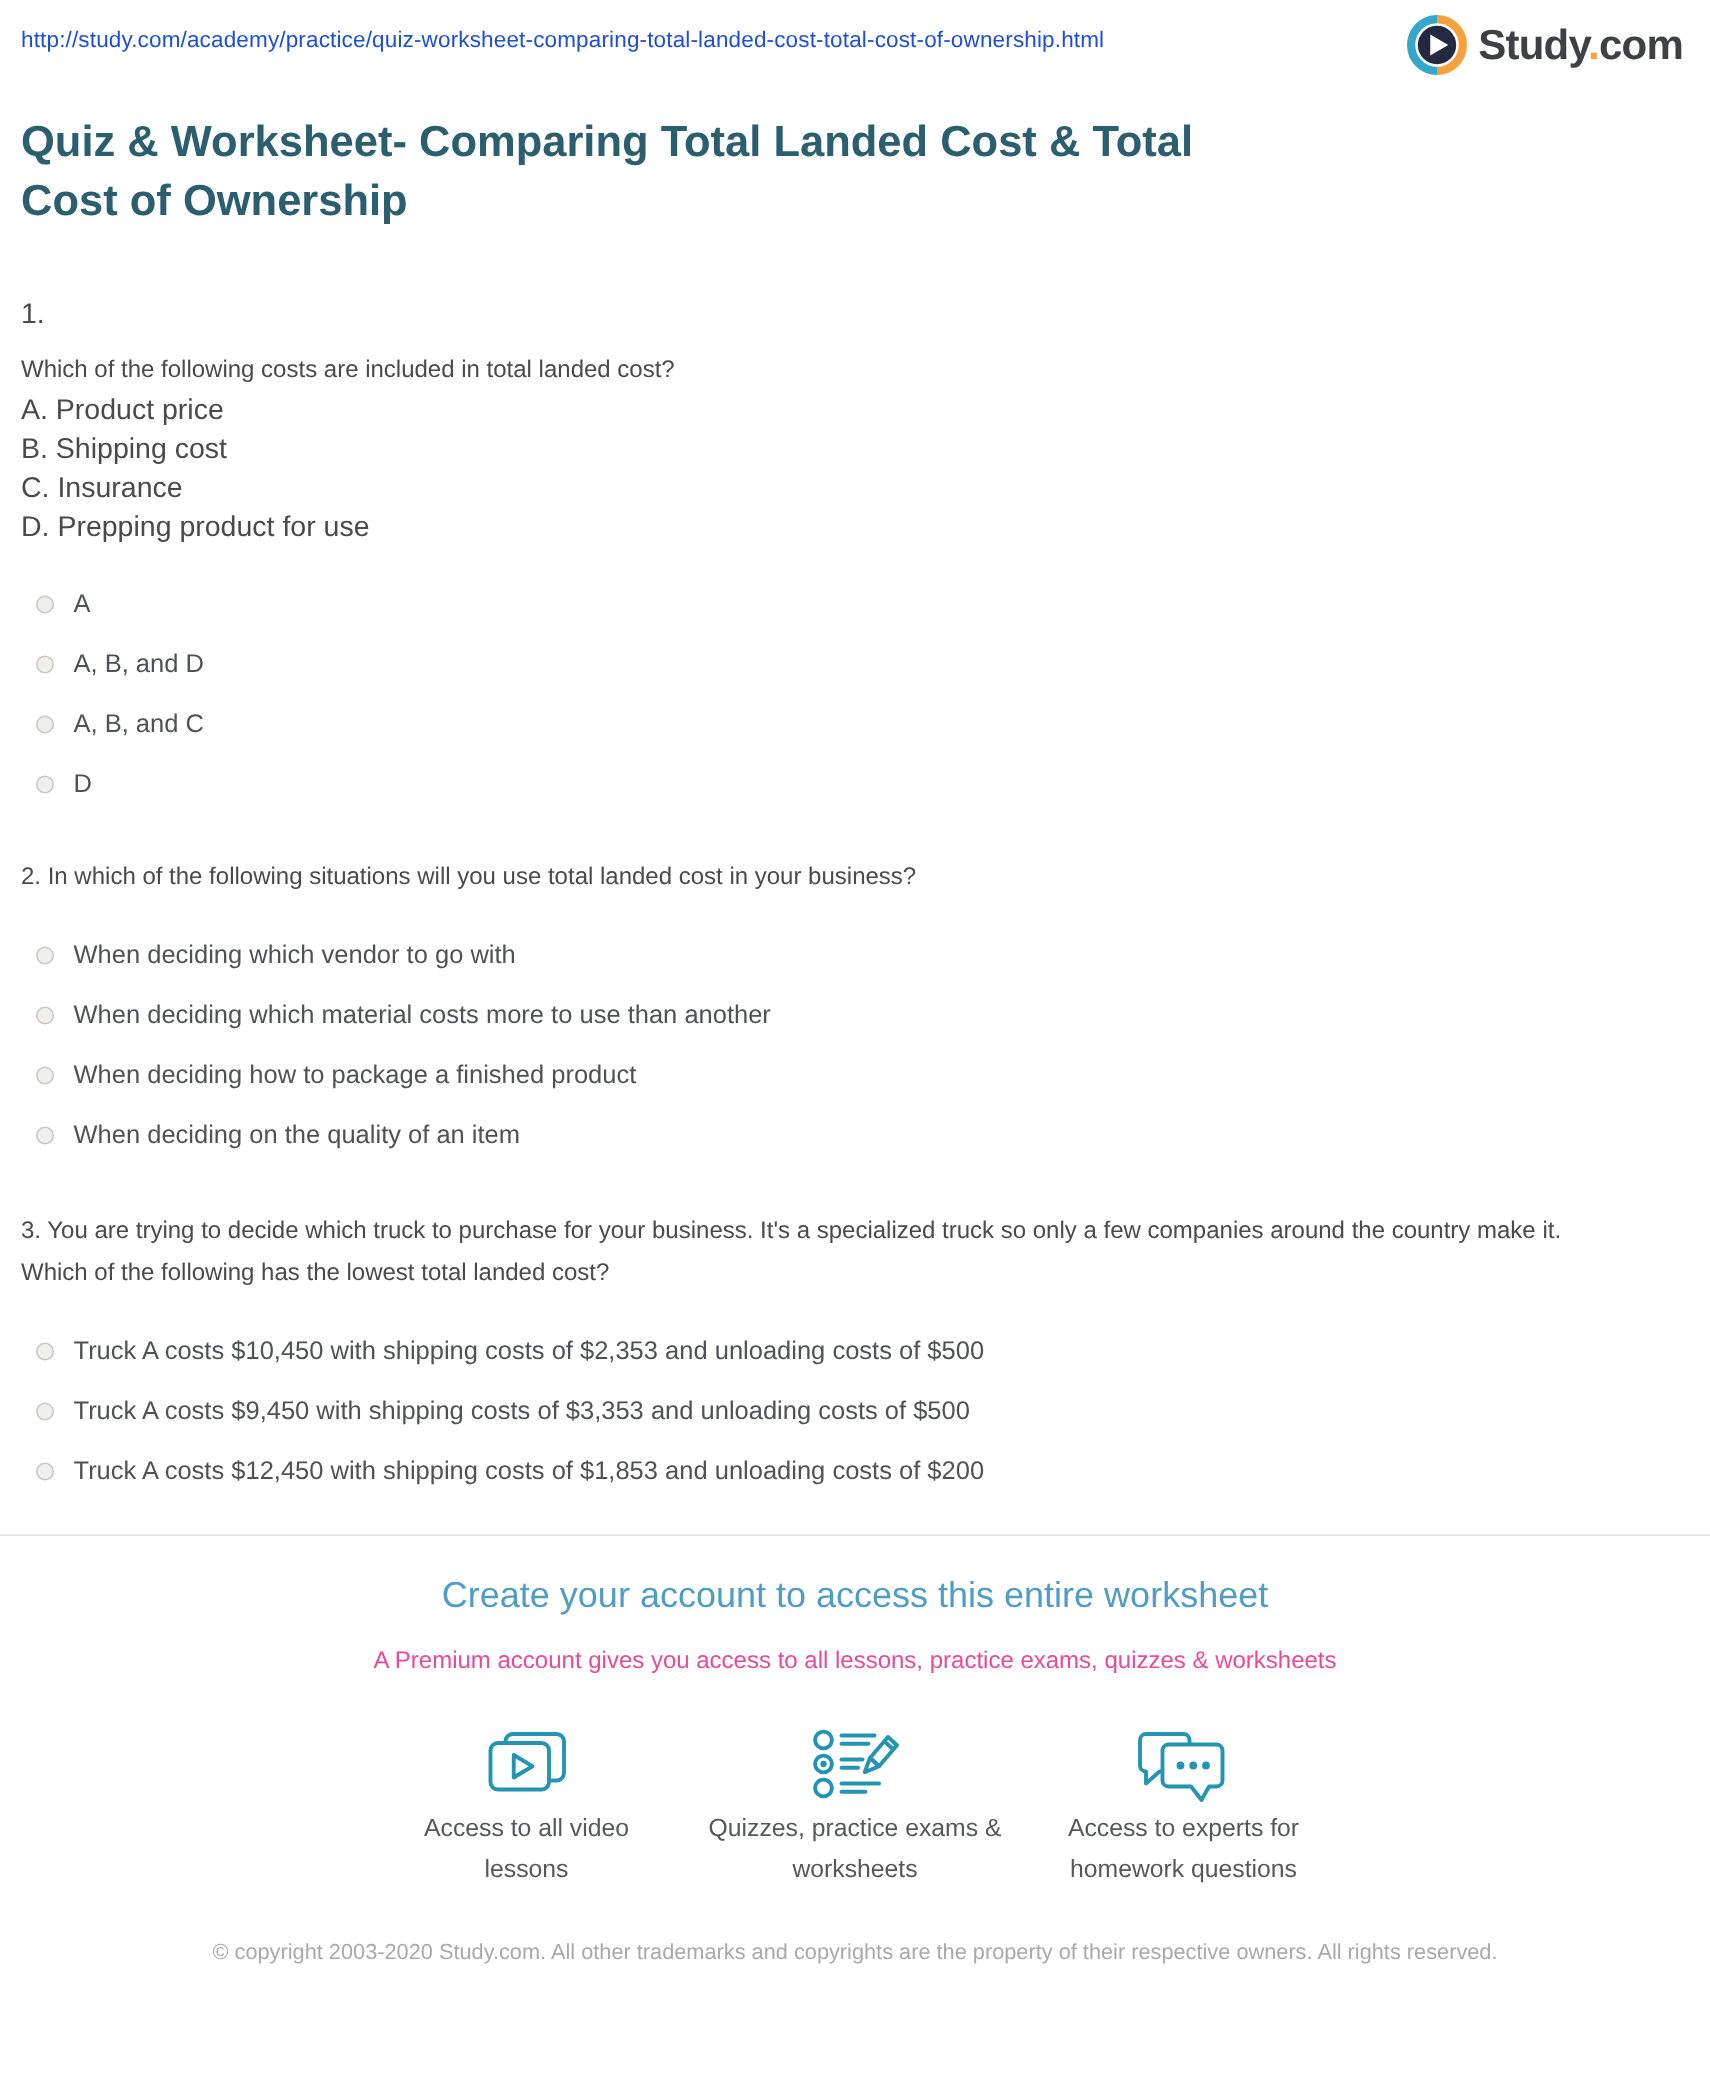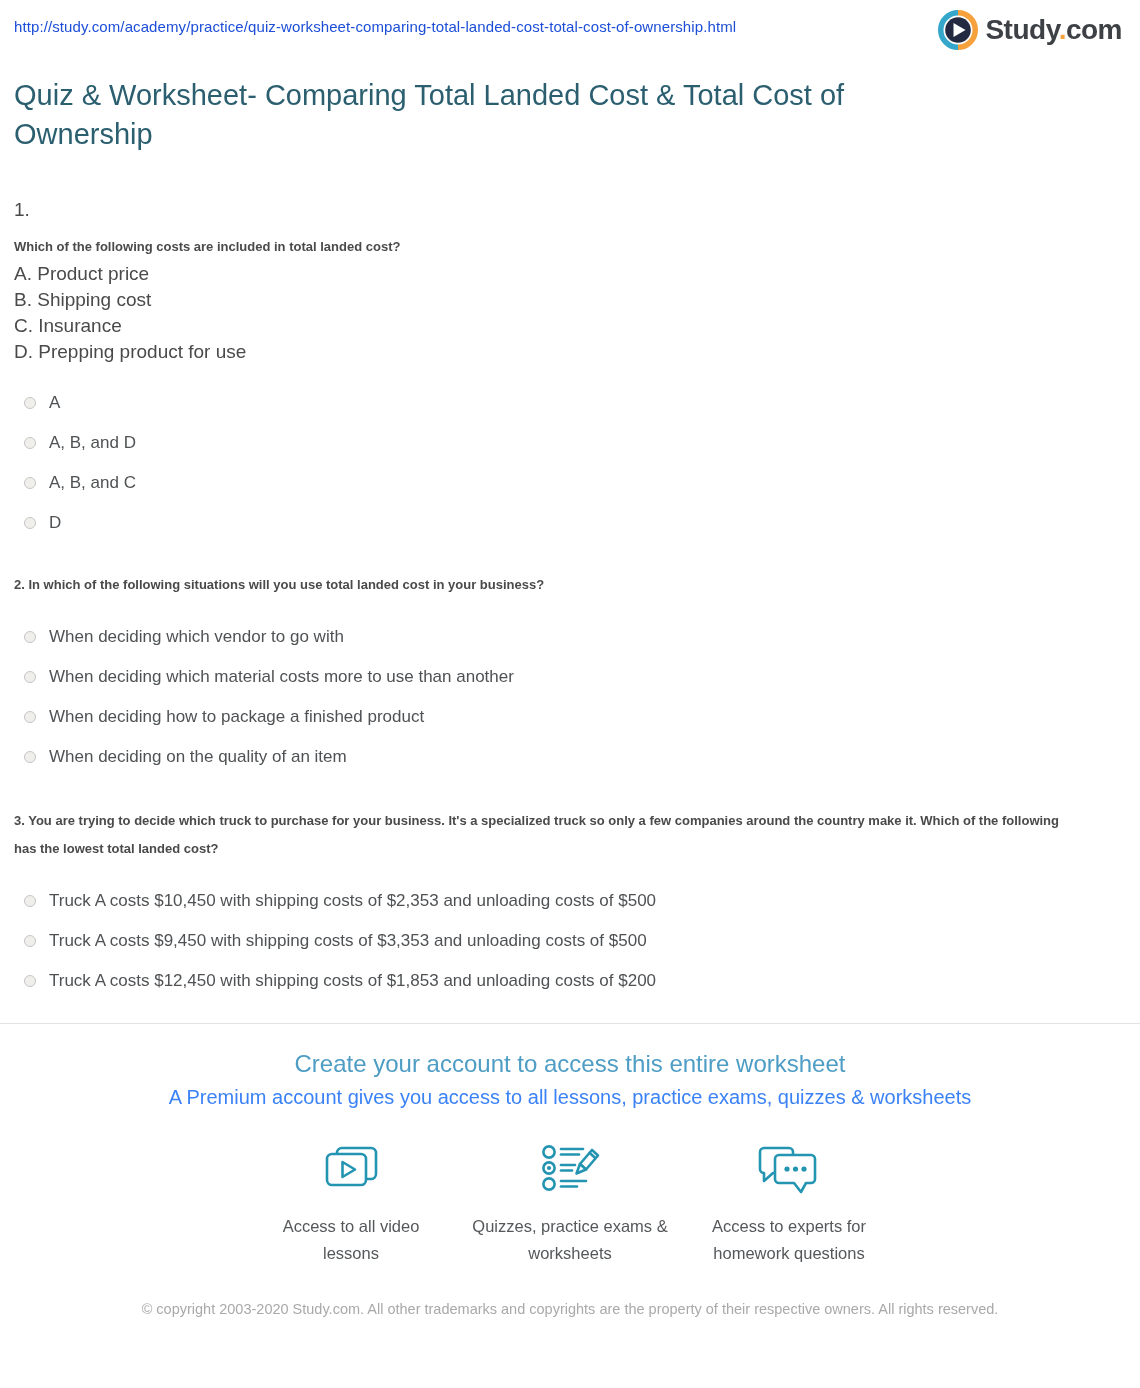--- a/index.html
+++ b/index.html
@@ -40,35 +40,35 @@
     margin-left: 7px;
   }
   .logo-dot { color: #f6a13b; }
 
   .content { padding: 0 20px 0 14px; }
 
   h1.title {
     margin-top: 26px;
     font-size: 29px;
     line-height: 1.33;
-    font-weight: 400;
+    font-weight: 700;
     color: #2b5f70;
     max-width: 850px;
   }
 
   .qnum {
     margin-top: 46px;
     font-size: 19px;
     color: #4a4a4a;
     font-weight: 400;
   }
   .qtext {
     margin-top: 14px;
-    font-size: 13px;
-    font-weight: 700;
+    font-size: 16px;
+    font-weight: 400;
     color: #4a4a4a;
     line-height: 28px;
     max-width: 1070px;
   }
   .qtext.first { margin-top: 12px; }
   .choice-line {
     font-size: 19px;
     font-weight: 400;
     color: #4a4a4a;
     line-height: 26px;
@@ -106,38 +106,38 @@
 
   
   .cta { text-align: center; }
   .cta-title {
     margin-top: 26px;
     font-size: 24px;
     font-weight: 400;
     color: #4e9dc4;
   }
   .cta-subtitle {
-    margin-top: 8px;
-    font-size: 20px;
-    color: #3b82f6;
+    margin-top: 21px;
+    font-size: 16px;
+    color: #ec4899;
   }
   .features {
     margin-top: 34px;
     display: flex;
     justify-content: center;
   }
   .feature {
     width: 219px;
     display: flex;
     flex-direction: column;
     align-items: center;
   }
   .feature svg { display: block; }
   .feature-label {
-    margin-top: 18px;
+    margin-top: 3px;
     font-size: 16.5px;
     line-height: 27px;
     color: #55585a;
   }
   .feature-label.w150 { max-width: 150px; }
   .feature-label.w215 { max-width: 215px; }
   .feature-label.w185 { max-width: 185px; }
 
   .copyright {
     margin: 30px auto 0 auto;

